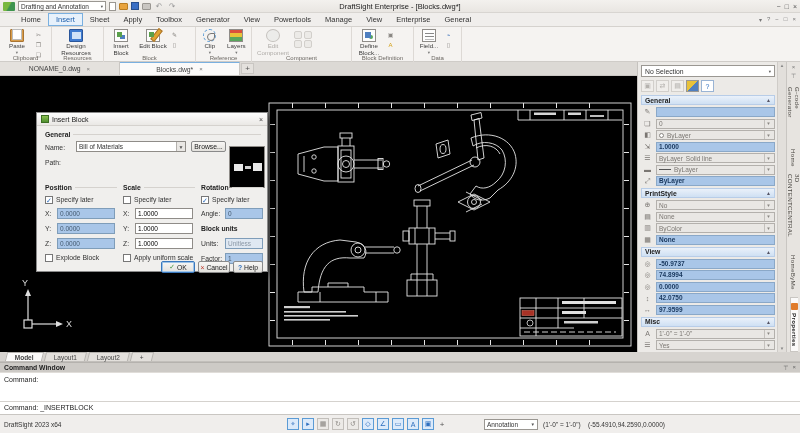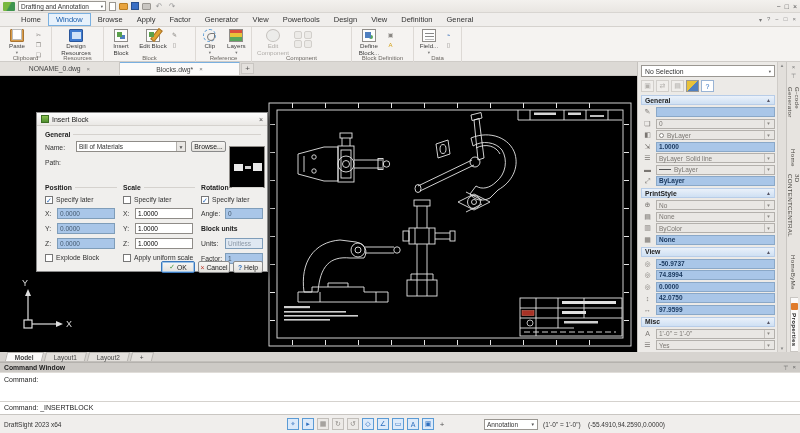--- a/index.html
+++ b/index.html
@@ -175,39 +175,40 @@
     <div class="ws-combo">
       <span>Drafting and Annotation</span>
       <span style="font-size:4.5px;color:#555">▾</span>
     </div>
     <span class="qa-new"></span>
     <span class="qa-open"></span>
     <span class="qa-save"></span>
     <span class="qa-print"></span>
     <span class="qa">↶</span>
     <span class="qa">↷</span>
+    <div class="win-title">DraftSight Enterprise - [Blocks.dwg*]</div>
     <div class="winbtns">
       <span>−</span>
       <span>□</span>
       <span>×</span>
     </div>
   </div>
 
   <div class="abs tabrow">
     <span class="mtab">Home</span>
-    <span class="mtab active">Window</span>
-    <span class="mtab">Browse</span>
+    <span class="mtab active">Insert</span>
+    <span class="mtab">Sheet</span>
     <span class="mtab">Apply</span>
-    <span class="mtab">Factor</span>
+    <span class="mtab">Toolbox</span>
     <span class="mtab">Generator</span>
     <span class="mtab">View</span>
     <span class="mtab">Powertools</span>
-    <span class="mtab">Design</span>
+    <span class="mtab">Manage</span>
     <span class="mtab">View</span>
-    <span class="mtab">Definition</span>
+    <span class="mtab">Enterprise</span>
     <span class="mtab">General</span>
     <div class="tabrow-right">
       <span>▾</span>
       <span>?</span>
       <span>−</span>
       <span>□</span>
       <span>×</span>
     </div>
   </div>
 

